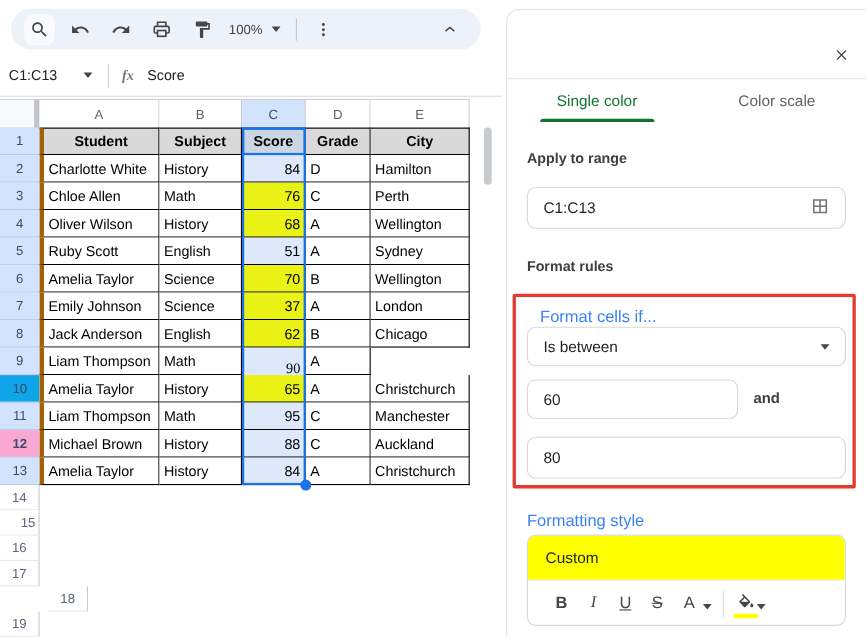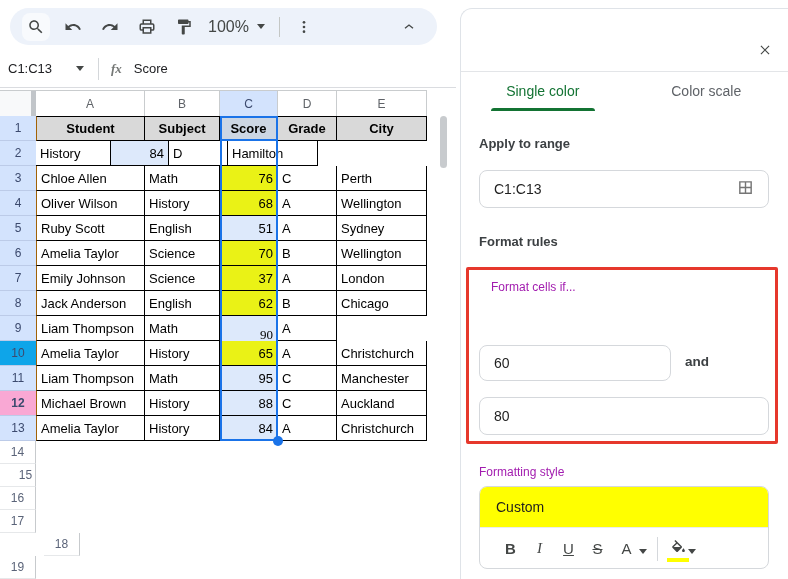--- a/index.html
+++ b/index.html
@@ -8,21 +8,21 @@
   #app *{box-sizing:border-box;}
 
   
   .toolbar-pill{position:absolute;left:10px;top:8px;width:427px;height:37px;background:#edf2fa;
     border-radius:19px;display:flex;align-items:center;padding:0 12px;}
   .tb-btn{width:28px;height:28px;display:flex;align-items:center;justify-content:center;flex:none;
     border-radius:8px;color:#444746;}
   .tb-btn svg{display:block;}
   .search-btn{background:#f8fafd;}
   .tb-gap{width:9px;flex:none;}
-  .zoom-ctl{display:flex;align-items:center;margin-left:10px;color:#444746;font-size:16px;}
+  .zoom-ctl{display:flex;align-items:center;margin-left:10px;color:#444746;font-size:12px;}
   .caret{width:0;height:0;border-left:4.5px solid transparent;border-right:4.5px solid transparent;
     border-top:5px solid #444746;display:inline-block;}
   .zoom-ctl .caret{margin-left:8px;}
   .tb-divider{width:1px;height:20px;background:#c4c7c5;margin:0 10px 0 14px;flex:none;}
   .collapse-btn{margin-left:auto;margin-right:2px;}
 
   
   .formula-bar{position:absolute;left:0;top:50px;width:456px;height:38px;display:flex;
     align-items:center;border-bottom:1px solid #dadce0;}
   .namebox{font-size:13px;color:#202124;margin-left:8px;width:62px;}
@@ -41,21 +41,21 @@
     font-size:12px;color:#5f6368;background:#fff;border-right:1px solid #c9ccce;border-bottom:1px solid #c9ccce;}
   .letter-cell.selected{background:#d3e3fd;color:#3c4a6e;}
   .rows-box{position:absolute;left:0;top:26px;}
   .trow{display:flex;}
   .numcell{width:36px;display:flex;align-items:center;justify-content:center;flex:none;
     font-size:12px;}
   .numcell.sel{background:#d3e3fd;color:#3c4a6e;border-bottom:1px solid #bccbe8;}
   .numcell.plain{background:#fff;color:#5b6479;border-bottom:1px solid #e6e8ea;border-right:1px solid #c7cacd;}
   .cell{display:flex;align-items:center;flex:none;font-size:13px;color:#000;background:#fff;
     border-right:1px solid #000;border-bottom:1px solid #000;padding:0 4px;overflow:hidden;white-space:nowrap;}
-  .cell.first{border-left:1px solid #a16207;}
+  .cell.first{border-left:4px solid #a16207;}
   .trow.header .cell{border-top:1px solid #000;font-weight:700;justify-content:center;}
   .cell.num{justify-content:flex-end;}
   .sel-range{position:absolute;pointer-events:none;border:2px solid #1a73e8;}
   .sel-active{position:absolute;pointer-events:none;border:2px solid #1a73e8;}
   .fill-handle{position:absolute;width:10px;height:10px;border-radius:50%;background:#1a73e8;}
   .v-scrollbar{position:absolute;left:440px;top:116px;width:7px;height:52px;border-radius:4px;background:#c8cbce;}
 
   
   .panel{position:absolute;left:460px;top:8px;width:328px;height:571px;background:#fff;
     border-left:1px solid #dfe3e8;border-top:1px solid #dfe3e8;border-radius:12px 0 0 0;}
@@ -63,21 +63,21 @@
   .close-btn{position:absolute;right:10px;top:28px;width:26px;height:26px;display:flex;
     align-items:center;justify-content:center;color:#444746;}
   .panel-divider{position:absolute;left:0;top:62px;width:100%;height:1px;background:#e3e5e8;}
   .tabs{position:absolute;left:0;top:62px;width:100%;height:40px;display:flex;}
   .tab{flex:1;display:flex;align-items:center;justify-content:center;font-size:14px;font-weight:500;}
   .tab.active{color:#137333;}
   .tab.inactive{color:#5f6368;}
   .tab-underline{position:absolute;left:30px;top:99px;width:104px;height:3px;background:#137333;
     border-radius:3px 3px 0 0;}
   .sec-label{position:absolute;left:18px;font-size:13px;font-weight:600;color:#3c4043;}
-  .small-label{position:absolute;font-size:12px;color:#a21caf;}
+  .small-label{position:absolute;font-size:15px;color:#3b82f6;}
   .pbox{position:absolute;left:18px;width:290px;border:1px solid #d5d8dc;border-radius:8px;
     background:#fff;display:flex;align-items:center;font-size:14px;color:#1f1f1f;padding:0 14px;}
   .pbox .caret{margin-left:auto;}
   .range-box{top:161px;height:38px;}
   .grid-icon{margin-left:auto;color:#757575;}
   .cond-select{top:288px;height:36px;}
   .min-input{top:336px;height:36px;width:192px;}
   .and-label{position:absolute;left:224px;top:345px;font-size:13.5px;font-weight:600;color:#3c4043;}
   .max-input{top:388px;height:38px;}
   .red-annotation{position:absolute;left:5px;top:258px;width:312px;height:177px;
@@ -176,20 +176,21 @@
         <div class="trow header" style="height: 25px;">
           <div class="numcell sel" style="height: 25px; background: rgb(211, 227, 253);">1</div>
           <div class="cell first" style="width: 109px; height: 25px; background: rgb(217, 217, 217);">Student</div>
           <div class="cell" style="width: 75px; height: 25px; background: rgb(217, 217, 217);">Subject</div>
           <div class="cell num" style="width: 58px; height: 25px; background: rgb(204, 214, 227);">Score</div>
           <div class="cell" style="width: 59px; height: 25px; background: rgb(217, 217, 217);">Grade</div>
           <div class="cell" style="width: 90px; height: 25px; background: rgb(217, 217, 217);">City</div>
         </div>
         <div class="trow" style="height: 25px;">
           <div class="numcell sel" style="height: 25px; background: rgb(211, 227, 253);">2</div>
+          <div class="cell first" style="width: 109px; height: 25px;">Charlotte White</div>
           <div class="cell" style="width: 75px; height: 25px;">History</div>
           <div class="cell num" style="width: 58px; height: 25px; background: rgb(221, 233, 251);">84</div>
           <div class="cell" style="width: 59px; height: 25px;">D</div>
           <div class="cell" style="width: 90px; height: 25px;">Hamilton</div>
         </div>
         <div class="trow" style="height: 25px;">
           <div class="numcell sel" style="height: 25px; background: rgb(211, 227, 253);">3</div>
           <div class="cell first" style="width: 109px; height: 25px;">Chloe Allen</div>
           <div class="cell" style="width: 75px; height: 25px;">Math</div>
           <div class="cell num" style="width: 58px; height: 25px; background: rgb(234, 242, 22);">76</div>
@@ -321,20 +322,24 @@
             <path d="M3 3h18v18H3V3zm2 2v6h6V5H5zm8 0v6h6V5h-6zm-8 8v6h6v-6H5zm8 0v6h6v-6h-6z"></path>
           </svg>
       </span>
     </div>
 
     <div class="sec-label" style="top:225px;">Format rules</div>
 
     <div class="red-annotation" style="border-color: rgb(230, 56, 44);"></div>
 
     <div class="small-label" style="left:30px;top:271px;">Format cells if...</div>
+    <div class="pbox cond-select">
+      <span>Is between</span>
+      <span class="caret"></span>
+    </div>
     <div class="pbox min-input">
       <span>60</span>
     </div>
     <div class="and-label">and</div>
     <div class="pbox max-input">
       <span>80</span>
     </div>
 
     <div class="small-label" style="left:18px;top:456px;">Formatting style</div>
     <div class="style-card">

